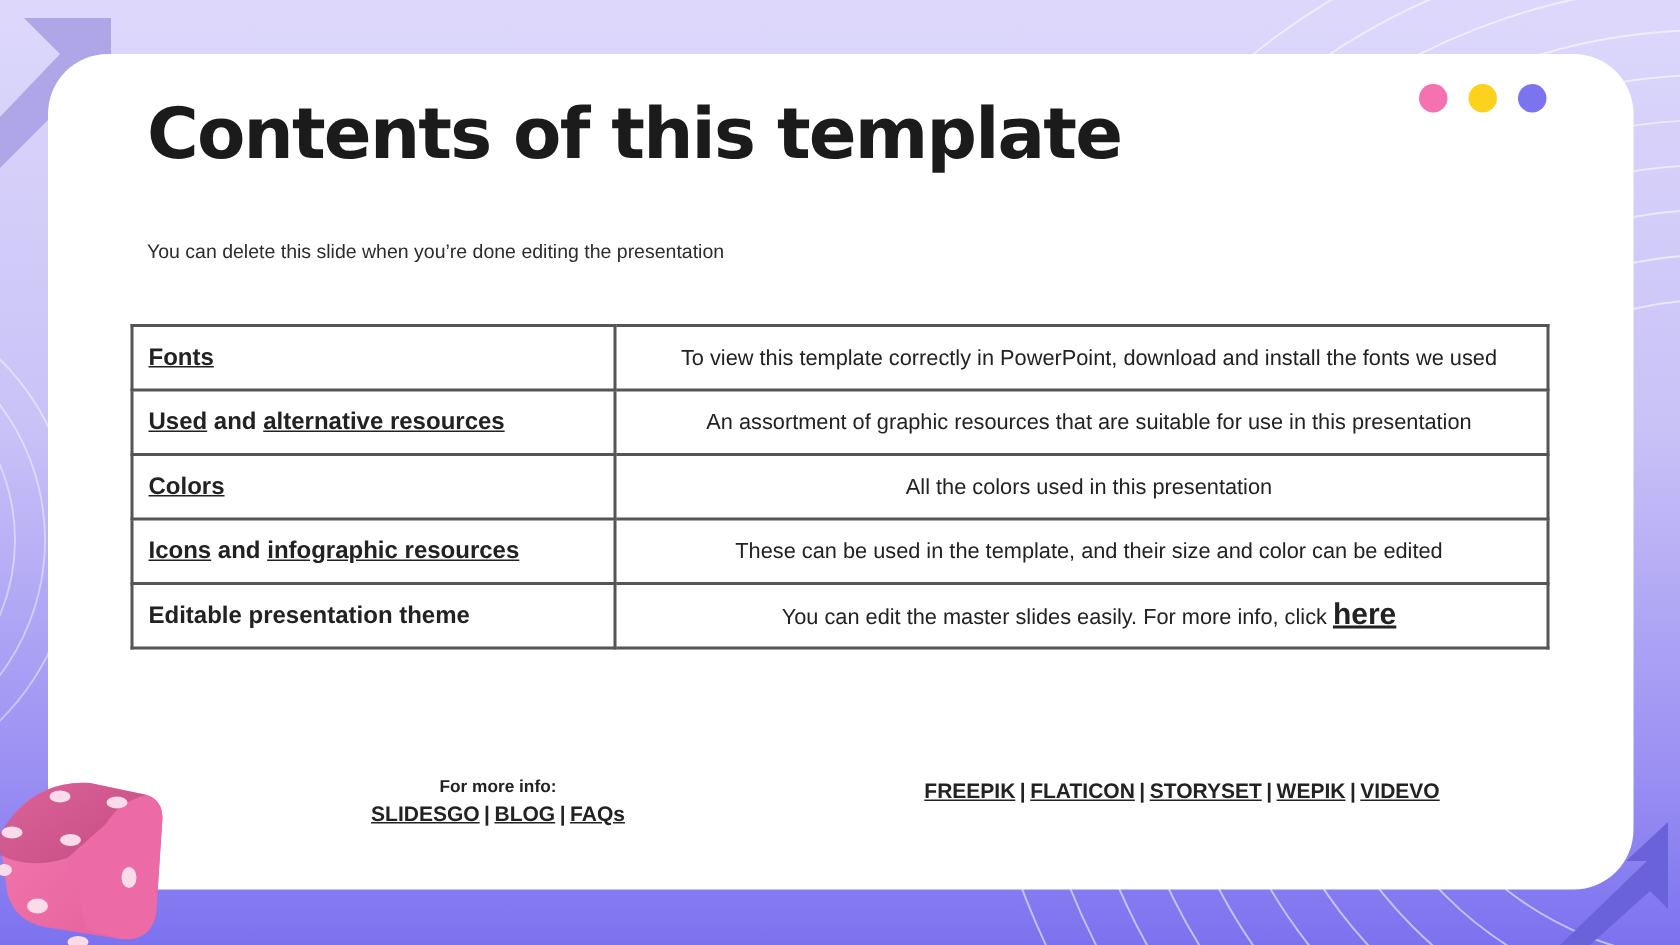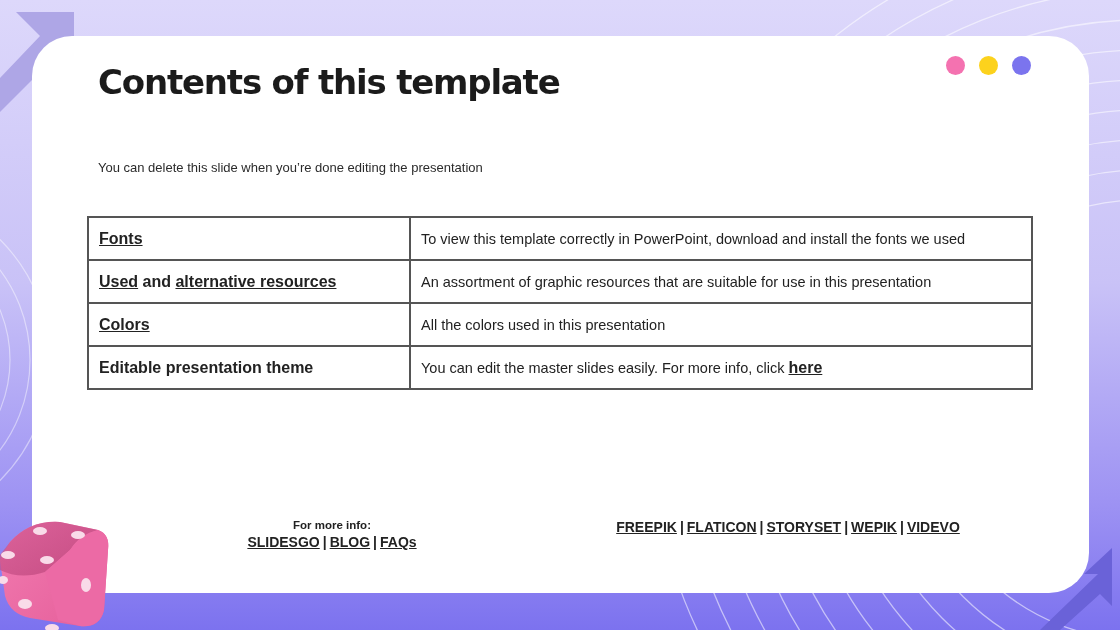--- a/index.html
+++ b/index.html
@@ -19,38 +19,38 @@
   .card {
     position: absolute; left: 32px; top: 36px; width: 1057px; height: 557px;
     background: #ffffff; border-radius: 40px;
   }
   .dots { position: absolute; left: 946px; top: 56px; display: flex; gap: 14px; }
   .dot { width: 19px; height: 19px; border-radius: 50%; }
 
   .title {
     position: absolute; left: 98px; top: 62px;
     font-family: "DejaVu Sans", sans-serif; font-weight: bold;
-    font-size: 34px; letter-spacing: -1.2px; color: #1b1b1b;
+    font-size: 47px; letter-spacing: -1.2px; color: #1b1b1b;
     white-space: nowrap;
   }
   .subtitle {
     position: absolute; left: 98px; top: 160px;
     font-size: 13px; color: #2b2b2b; white-space: nowrap;
   }
 
   table.contents {
     position: absolute; left: 87px; top: 216px; width: 946px;
     border-collapse: collapse; table-layout: fixed;
   }
   table.contents td {
     border: 2px solid #555555; height: 43px; vertical-align: middle;
     color: #222; white-space: nowrap; overflow: hidden;
   }
   table.contents td.c1 { width: 322px; padding-left: 10px; font-size: 16px; font-weight: bold; }
-  table.contents td.c2 { padding-left: 10px; font-size: 14.5px; }
+  table.contents td.c2 { padding-left: 10px; font-size: 14.5px; text-align: center; }
   .u { text-decoration: underline; }
   a { color: inherit; }
 
   .footer-col {
     position: absolute; top: 519px; text-align: center; color: #222;
   }
   .footer-col .lbl { font-size: 11.5px; font-weight: bold; margin-bottom: 3px; }
   .footer-col .links { font-size: 14px; font-weight: bold; }
   .footer-col .links a { text-decoration: underline; }
   .sep { padding: 0 3px; }
@@ -115,22 +115,28 @@
       </td>
       <td class="c2">An assortment of graphic resources that are suitable for use in this presentation</td>
     </tr>
     <tr>
       <td class="c1">
         <a class="u">Colors</a>
       </td>
       <td class="c2">All the colors used in this presentation</td>
     </tr>
     <tr>
+      <td class="c1">
+        <a class="u">Icons</a><span style="white-space:pre"> and </span><a class="u">infographic resources</a>
+      </td>
+      <td class="c2">These can be used in the template, and their size and color can be edited</td>
+    </tr>
+    <tr>
       <td class="c1">Editable presentation theme</td>
-      <td class="c2"><span style="white-space:pre">You can edit the master slides easily. For more info, click </span><a class="u" style="font-weight:bold;font-size:16px">here</a></td>
+      <td class="c2"><span style="white-space:pre">You can edit the master slides easily. For more info, click </span><a class="u" style="font-weight:bold;font-size:20px">here</a></td>
     </tr>
   </tbody>
 </table>
 
 <div class="footer-col" style="left:232px;width:200px">
   <div class="lbl">For more info:</div>
   <div class="links">
     <a>SLIDESGO</a><span class="sep">|</span><a>BLOG</a><span class="sep">|</span><a>FAQs</a>
   </div>
 </div>

